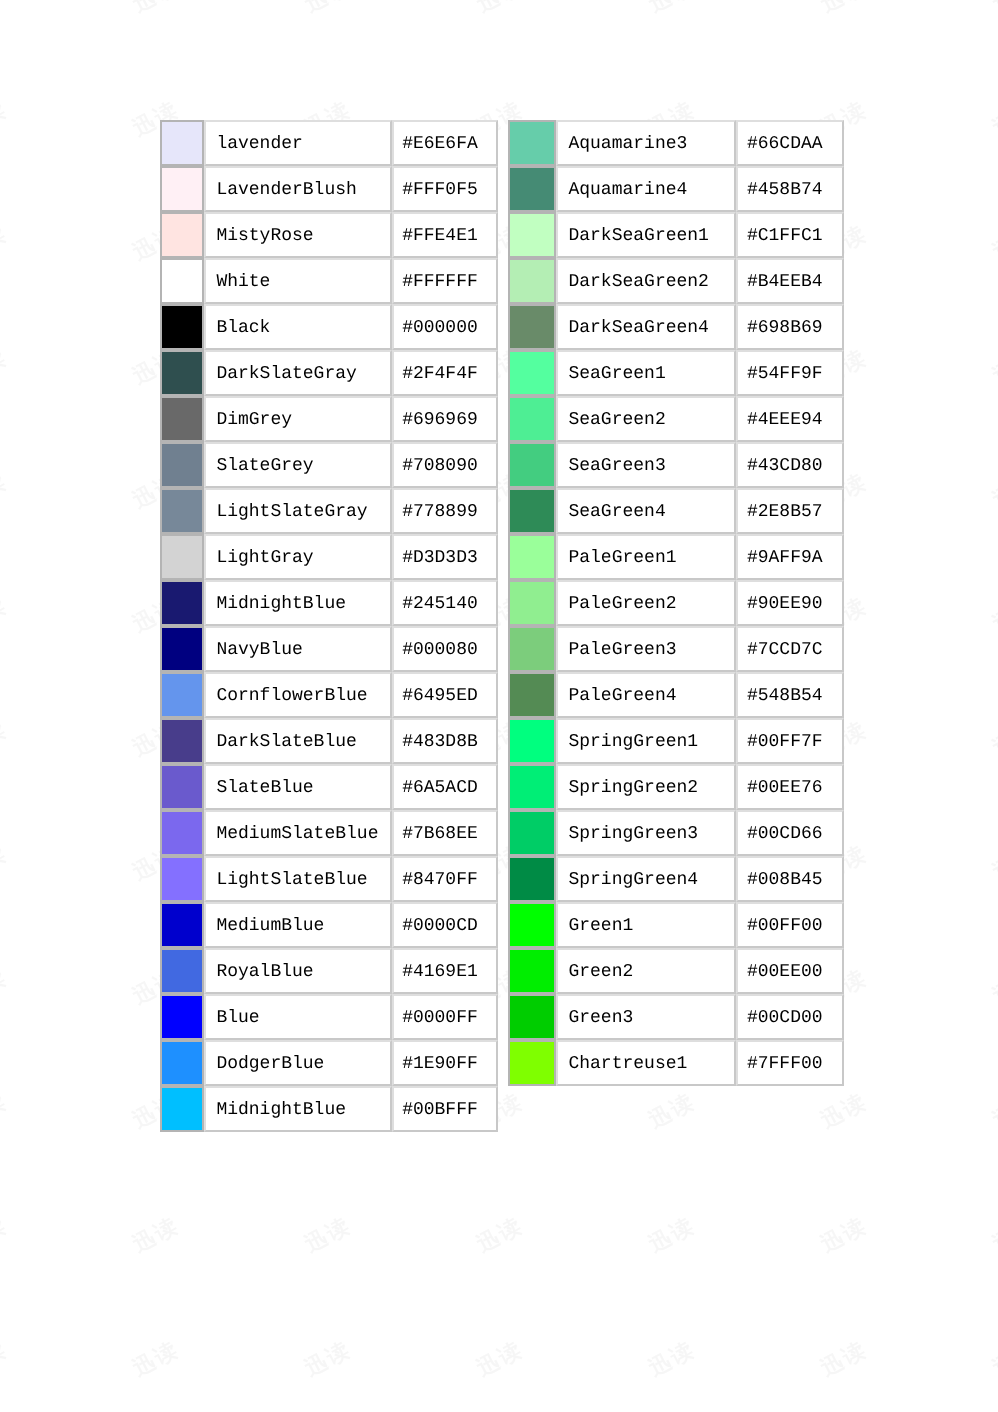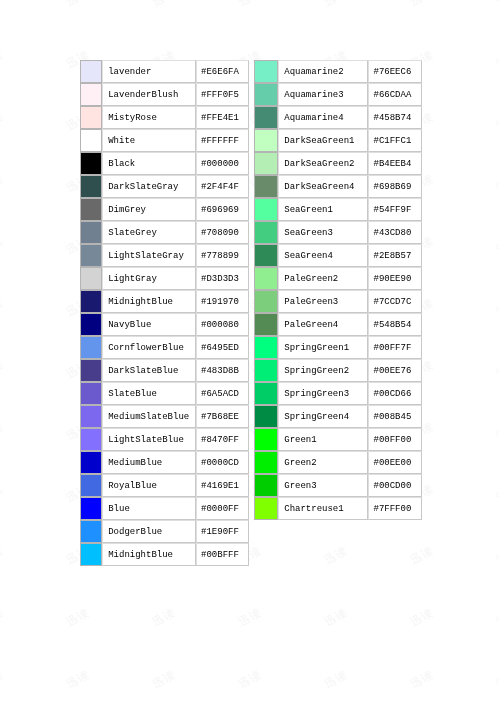--- a/index.html
+++ b/index.html
@@ -262,21 +262,21 @@
               <span class="swatch" style="background: rgb(211, 211, 211);"></span>
             </td>
             <td class="name-cell">LightGray</td>
             <td class="hex-cell">#D3D3D3</td>
           </tr>
           <tr>
             <td class="swatch-cell">
               <span class="swatch" style="background: rgb(25, 25, 112);"></span>
             </td>
             <td class="name-cell">MidnightBlue</td>
-            <td class="hex-cell">#191970</td>
+            <td class="hex-cell">#245140</td>
           </tr>
           <tr>
             <td class="swatch-cell">
               <span class="swatch" style="background: rgb(0, 0, 128);"></span>
             </td>
             <td class="name-cell">NavyBlue</td>
             <td class="hex-cell">#000080</td>
           </tr>
           <tr>
             <td class="swatch-cell">
@@ -348,27 +348,20 @@
             <td class="name-cell">MidnightBlue</td>
             <td class="hex-cell">#00BFFF</td>
           </tr>
         </tbody>
     </table>
 
     <table class="color-table">
       <tbody id="right-body">
           <tr>
             <td class="swatch-cell">
-              <span class="swatch" style="background: rgb(118, 238, 198);"></span>
-            </td>
-            <td class="name-cell">Aquamarine2</td>
-            <td class="hex-cell">#76EEC6</td>
-          </tr>
-          <tr>
-            <td class="swatch-cell">
               <span class="swatch" style="background: rgb(102, 205, 170);"></span>
             </td>
             <td class="name-cell">Aquamarine3</td>
             <td class="hex-cell">#66CDAA</td>
           </tr>
           <tr>
             <td class="swatch-cell">
               <span class="swatch" style="background: rgb(69, 139, 116);"></span>
             </td>
             <td class="name-cell">Aquamarine4</td>
@@ -397,34 +390,48 @@
           </tr>
           <tr>
             <td class="swatch-cell">
               <span class="swatch" style="background: rgb(84, 255, 159);"></span>
             </td>
             <td class="name-cell">SeaGreen1</td>
             <td class="hex-cell">#54FF9F</td>
           </tr>
           <tr>
             <td class="swatch-cell">
+              <span class="swatch" style="background: rgb(78, 238, 148);"></span>
+            </td>
+            <td class="name-cell">SeaGreen2</td>
+            <td class="hex-cell">#4EEE94</td>
+          </tr>
+          <tr>
+            <td class="swatch-cell">
               <span class="swatch" style="background: rgb(67, 205, 128);"></span>
             </td>
             <td class="name-cell">SeaGreen3</td>
             <td class="hex-cell">#43CD80</td>
           </tr>
           <tr>
             <td class="swatch-cell">
               <span class="swatch" style="background: rgb(46, 139, 87);"></span>
             </td>
             <td class="name-cell">SeaGreen4</td>
             <td class="hex-cell">#2E8B57</td>
           </tr>
           <tr>
             <td class="swatch-cell">
+              <span class="swatch" style="background: rgb(154, 255, 154);"></span>
+            </td>
+            <td class="name-cell">PaleGreen1</td>
+            <td class="hex-cell">#9AFF9A</td>
+          </tr>
+          <tr>
+            <td class="swatch-cell">
               <span class="swatch" style="background: rgb(144, 238, 144);"></span>
             </td>
             <td class="name-cell">PaleGreen2</td>
             <td class="hex-cell">#90EE90</td>
           </tr>
           <tr>
             <td class="swatch-cell">
               <span class="swatch" style="background: rgb(124, 205, 124);"></span>
             </td>
             <td class="name-cell">PaleGreen3</td>

